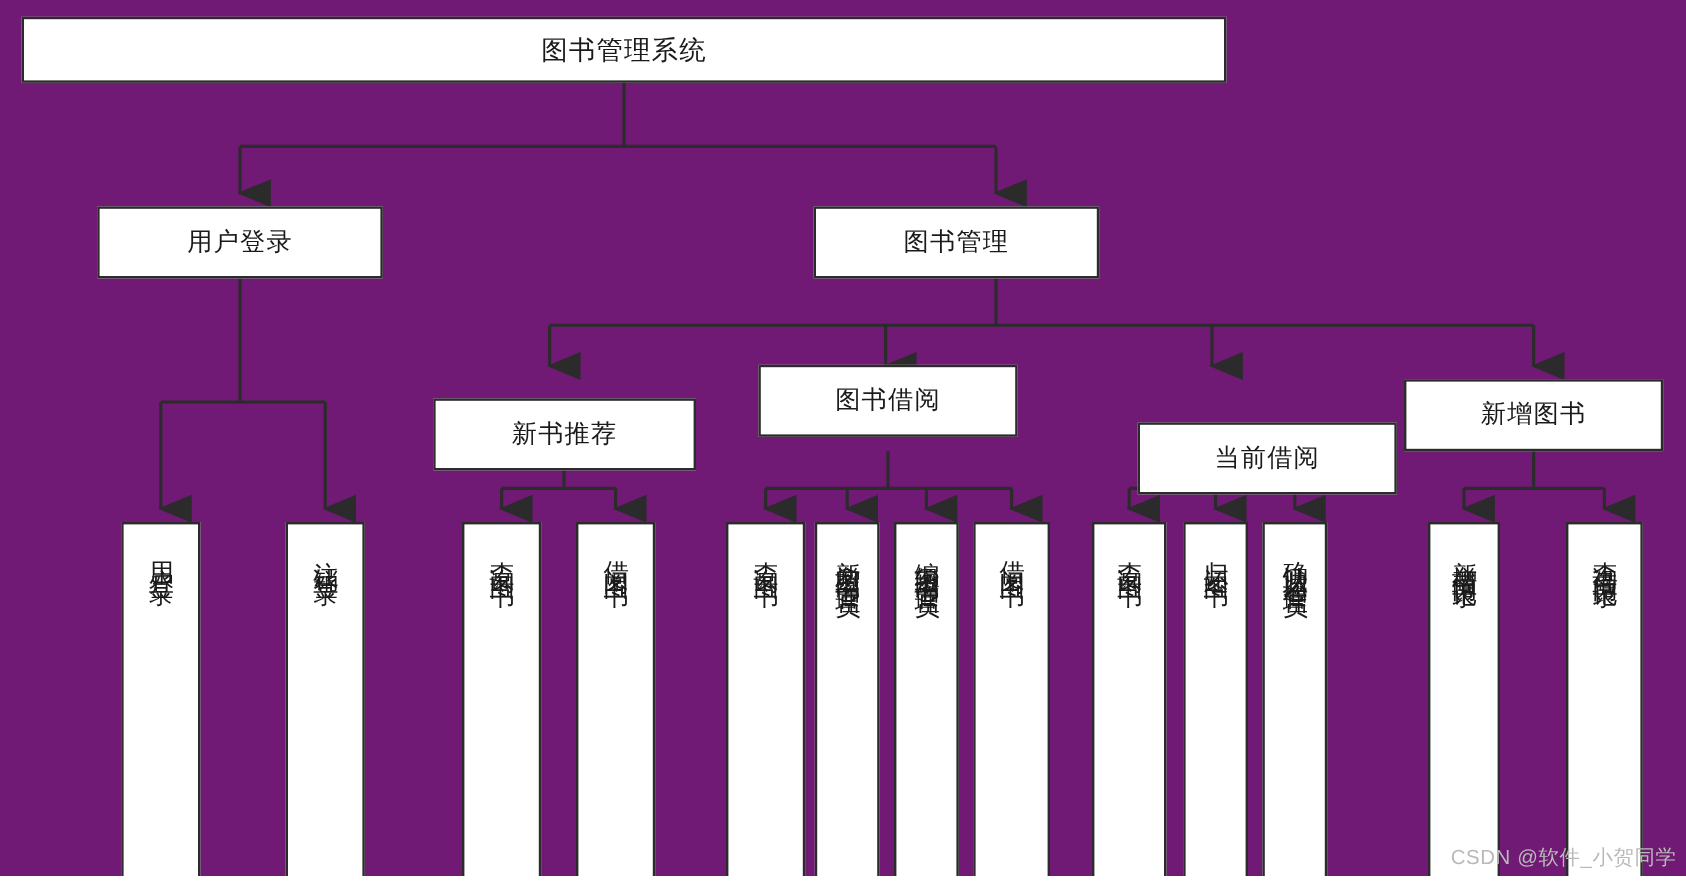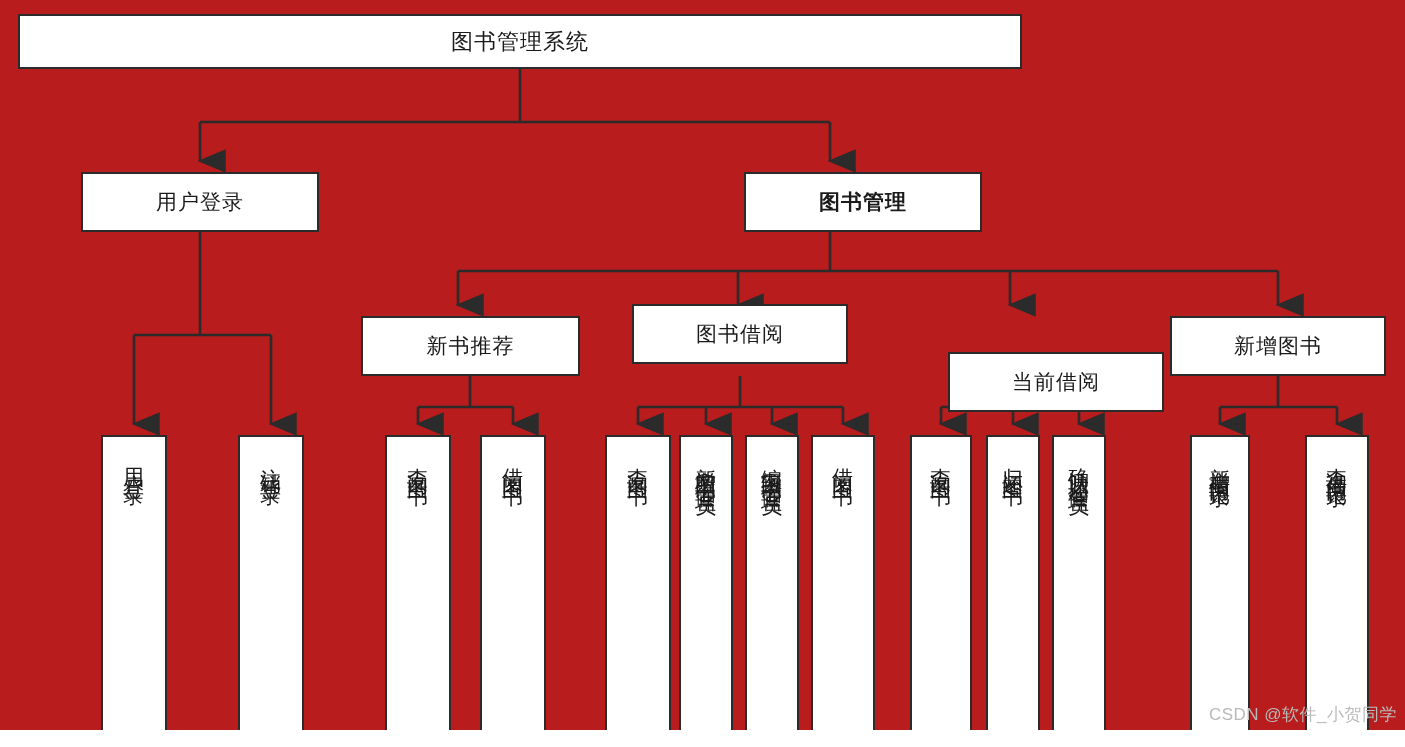--- a/index.html
+++ b/index.html
@@ -8,21 +8,21 @@
     padding: 0;
     background: #ffffff;
   }
   body {
     font-family: "Liberation Sans", "DejaVu Sans", sans-serif;
   }
   #canvas {
     position: relative;
     width: 1405px;
     height: 730px;
-    background: #b91c1c;
+    background: #701a75;
     overflow: hidden;
   }
   #edges {
     position: absolute;
     left: 0;
     top: 0;
     width: 1405px;
     height: 747px;
     pointer-events: none;
   }
@@ -134,25 +134,25 @@
     </g>
   </svg>
 
   <div class="node root" style="left: 18px; top: 14px; width: 1004px; height: 55px;">
     <span>图书管理系统</span>
   </div>
 
   <div class="node branch" style="left: 81px; top: 172px; width: 238px; height: 60px;">
     <span>用户登录</span>
   </div>
-  <div class="node branch" style="left: 744px; top: 172px; width: 238px; height: 60px; font-weight: bold;">
+  <div class="node branch" style="left: 678px; top: 172px; width: 238px; height: 60px;">
     <span>图书管理</span>
   </div>
 
-  <div class="node branch" style="left: 361px; top: 316px; width: 219px; height: 60px;">
+  <div class="node branch" style="left: 361px; top: 332px; width: 219px; height: 60px;">
     <span>新书推荐</span>
   </div>
   <div class="node branch" style="left: 632px; top: 304px; width: 216px; height: 60px;">
     <span>图书借阅</span>
   </div>
   <div class="node branch" style="left: 948px; top: 316px; width: 216px; height: 60px; margin-top: 36px;">
     <span>当前借阅</span>
   </div>
   <div class="node branch" style="left: 1170px; top: 316px; width: 216px; height: 60px;">
     <span>新增图书</span>

